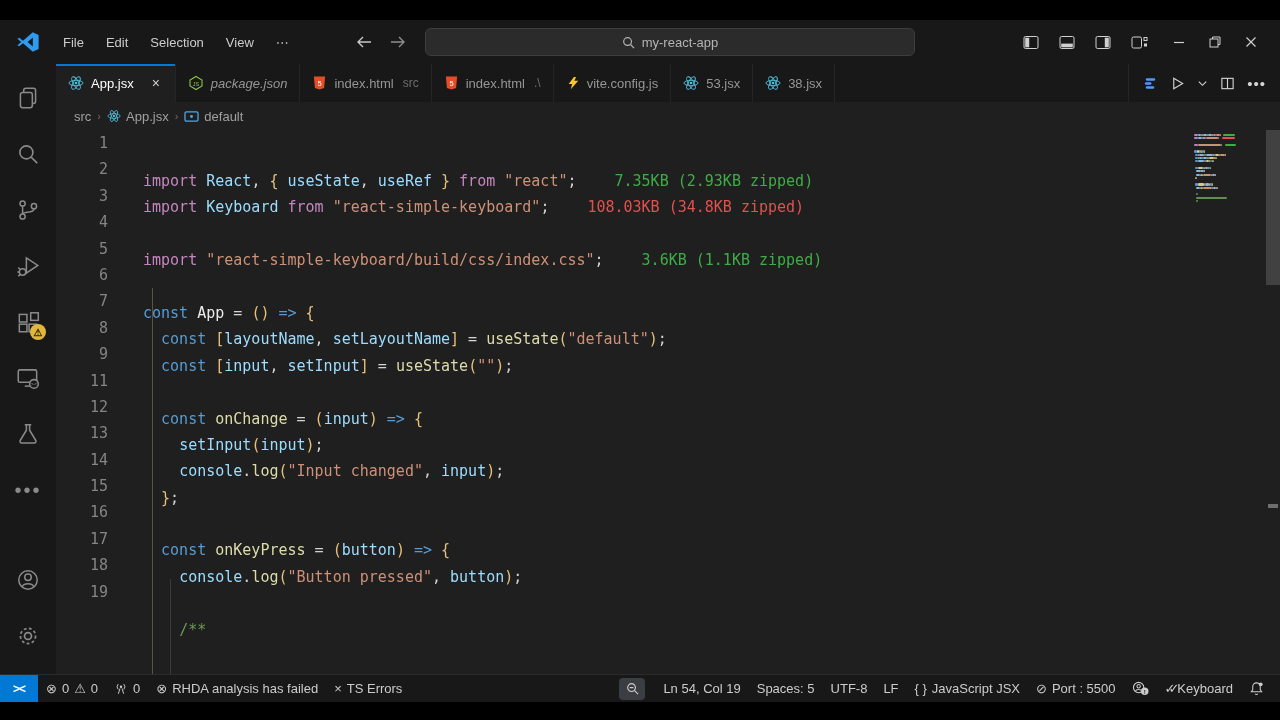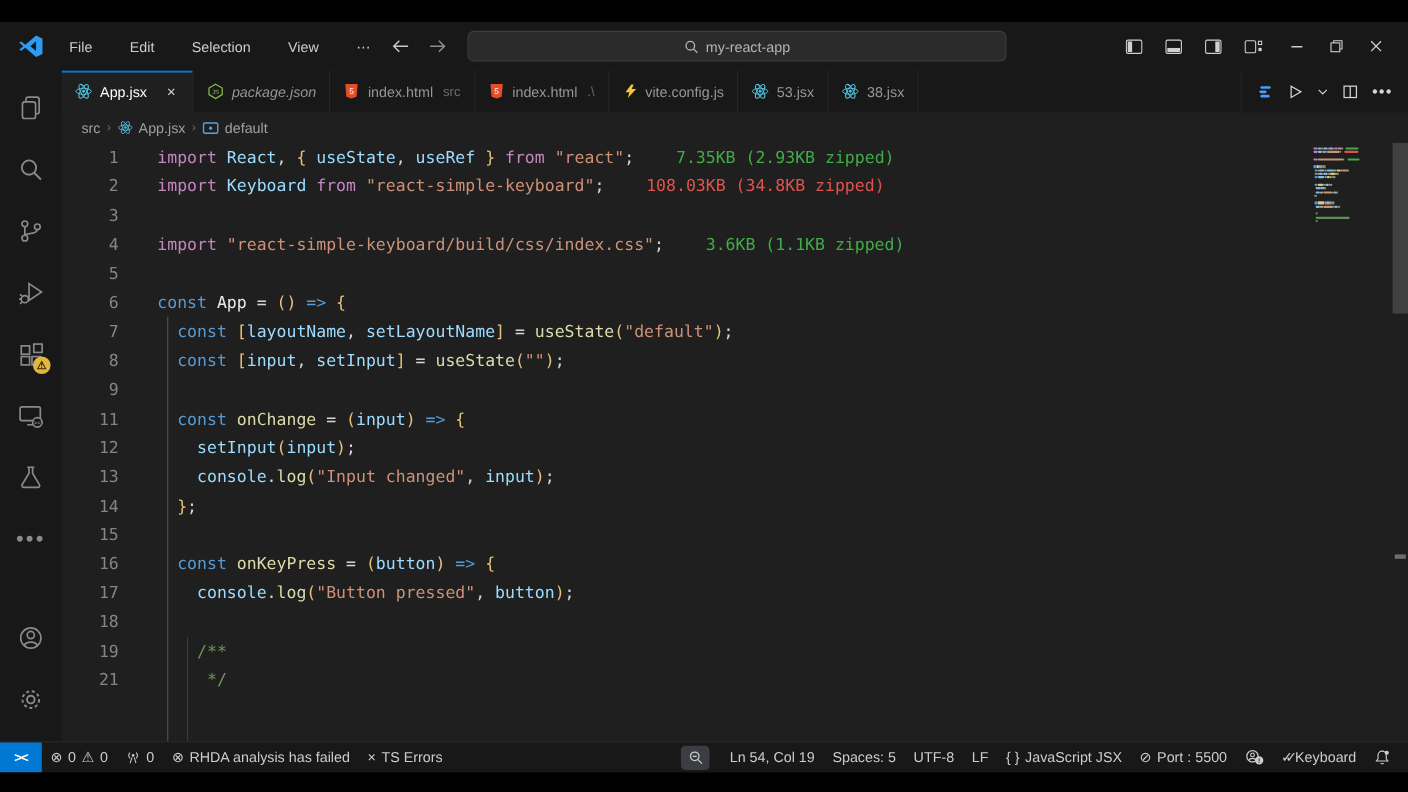--- a/index.html
+++ b/index.html
@@ -3,21 +3,21 @@
 <meta charset="utf-8">
 <style>
   * { margin:0; padding:0; box-sizing:border-box; }
   html,body { width:1280px; height:720px; background:#000; overflow:hidden;
               font-family:"Liberation Sans", sans-serif; }
   .screen { position:absolute; top:20px; left:0; width:1280px; height:682px; background:#1f1f1f; }
 
   
   .titlebar { position:relative; height:44px; background:#181818; display:flex; align-items:center; color:#cccccc; }
   .vsc-logo { margin:0 14px 0 16px; width:24px; height:24px; flex:0 0 auto; }
-  .menus { display:flex; align-items:center; gap:16px; font-size:13px; }
+  .menus { display:flex; align-items:center; gap:4px; font-size:13px; }
   .menu-item { padding:4px 9px; border-radius:5px; cursor:default; }
   .nav-arrows { position:absolute; left:355px; top:0; height:44px; display:flex; align-items:center; gap:16px; }
   .nav-arrows svg { display:block; }
   .cmd-center { position:absolute; left:425px; top:8px; width:490px; height:28px; background:#2b2b2b;
                 border:1px solid #3d3d3d; border-radius:6px; display:flex; align-items:center; justify-content:center;
                 gap:7px; color:#b4b4b4; font-size:13px; }
   .tb-right { position:absolute; right:0; top:0; height:44px; display:flex; align-items:center; gap:6px; padding-right:14px; }
   .tb-btn { width:30px; height:30px; display:flex; align-items:center; justify-content:center; border-radius:5px; }
   .tb-btn.winctl { margin-left:4px; }
 
@@ -47,21 +47,21 @@
   .breadcrumbs { height:28px; display:flex; align-items:center; gap:6px; padding-left:18px;
                  font-size:13px; color:#a0a0a0; background:#1f1f1f; }
   .bc-sep { color:#6e6e6e; font-size:11px; }
   .bc-item { display:flex; align-items:center; gap:5px; }
 
   
   .codearea { position:absolute; top:66px; left:0; right:0; bottom:0; overflow:hidden;
               font-family:"DejaVu Sans Mono", monospace; font-size:15px; line-height:26.4px; }
   .code-line { display:flex; height:26.4px; white-space:pre; }
   .ln { width:52px; text-align:right; color:#858585; flex:0 0 auto; user-select:none; }
-  .lc { padding-left:35px; }
+  .lc { padding-left:35px;margin-top:38px; }
   .tk-kw { color:#c586c0; } .tk-st { color:#569cd6; } .tk-var { color:#9cdcfe; }
   .tk-fn { color:#dcdcaa; } .tk-str { color:#ce9178; } .tk-pl { color:#d4d4d4; }
   .tk-br { color:#e6c07b; } .tk-wh { color:#eaeaea; } .tk-cm { color:#6a9955; }
   .ann { margin-left:38px; }
   .ann-ok { color:#3fad46; } .ann-bad { color:#e0524e; }
   .guide { position:absolute; width:1px; }
 
   
   .minimap { position:absolute; top:4px; right:22px; width:64px; }
   .mm-row { height:3.3px; display:flex; }
@@ -355,21 +355,20 @@
             <div class="code-line"><span class="ln">9</span></div>
             <div class="code-line"><span class="ln">11</span><span class="lc"><span class="tk-pl">  </span><span class="tk-st">const </span><span class="tk-fn">onChange</span><span class="tk-pl"> = </span><span class="tk-br">(</span><span class="tk-var">input</span><span class="tk-br">)</span><span class="tk-st"> =&gt; </span><span class="tk-br">{</span></span></div>
             <div class="code-line"><span class="ln">12</span><span class="lc"><span class="tk-pl">    </span><span class="tk-var">setInput</span><span class="tk-br">(</span><span class="tk-var">input</span><span class="tk-br">)</span><span class="tk-pl">;</span></span></div>
             <div class="code-line"><span class="ln">13</span><span class="lc"><span class="tk-pl">    </span><span class="tk-var">console</span><span class="tk-pl">.</span><span class="tk-fn">log</span><span class="tk-br">(</span><span class="tk-str">"Input changed"</span><span class="tk-pl">, </span><span class="tk-var">input</span><span class="tk-br">)</span><span class="tk-pl">;</span></span></div>
             <div class="code-line"><span class="ln">14</span><span class="lc"><span class="tk-pl">  </span><span class="tk-br">}</span><span class="tk-pl">;</span></span></div>
             <div class="code-line"><span class="ln">15</span><span class="lc"></span></div>
             <div class="code-line"><span class="ln">16</span><span class="lc"><span class="tk-pl">  </span><span class="tk-st">const </span><span class="tk-fn">onKeyPress</span><span class="tk-pl"> = </span><span class="tk-br">(</span><span class="tk-var">button</span><span class="tk-br">)</span><span class="tk-st"> =&gt; </span><span class="tk-br">{</span></span></div>
             <div class="code-line"><span class="ln">17</span><span class="lc"><span class="tk-pl">    </span><span class="tk-var">console</span><span class="tk-pl">.</span><span class="tk-fn">log</span><span class="tk-br">(</span><span class="tk-str">"Button pressed"</span><span class="tk-pl">, </span><span class="tk-var">button</span><span class="tk-br">)</span><span class="tk-pl">;</span></span></div>
             <div class="code-line"><span class="ln">18</span><span class="lc"></span></div>
             <div class="code-line"><span class="ln">19</span><span class="lc"><span class="tk-pl">    </span><span class="tk-cm">/**</span></span></div>
-            <div class="code-line"><span class="ln">21</span><span class="lc"><span class="tk-pl">    </span><span class="tk-cm"> */</span></span></div>
           </div>
         <div class="guide" style="left:96px; top:158px; bottom:0; background:#5a5246;"></div>
         <div class="guide" style="left:114px; top:449px; bottom:0; background:#3a3a3a;"></div>
         <div class="minimap" id="minimap">
             <div class="mm-row">
               <span class="mm-seg" style="width: 3.85px; background: rgb(184, 132, 196);"></span>
               <span class="mm-seg" style="width: 2.75px; background: rgb(134, 182, 224);"></span>
               <span class="mm-seg" style="width: 1.1px; background: rgb(154, 154, 154);"></span>
               <span class="mm-seg" style="width: 1.1px; background: rgb(194, 164, 74);"></span>
               <span class="mm-seg" style="width: 4.4px; background: rgb(134, 182, 224);"></span>

